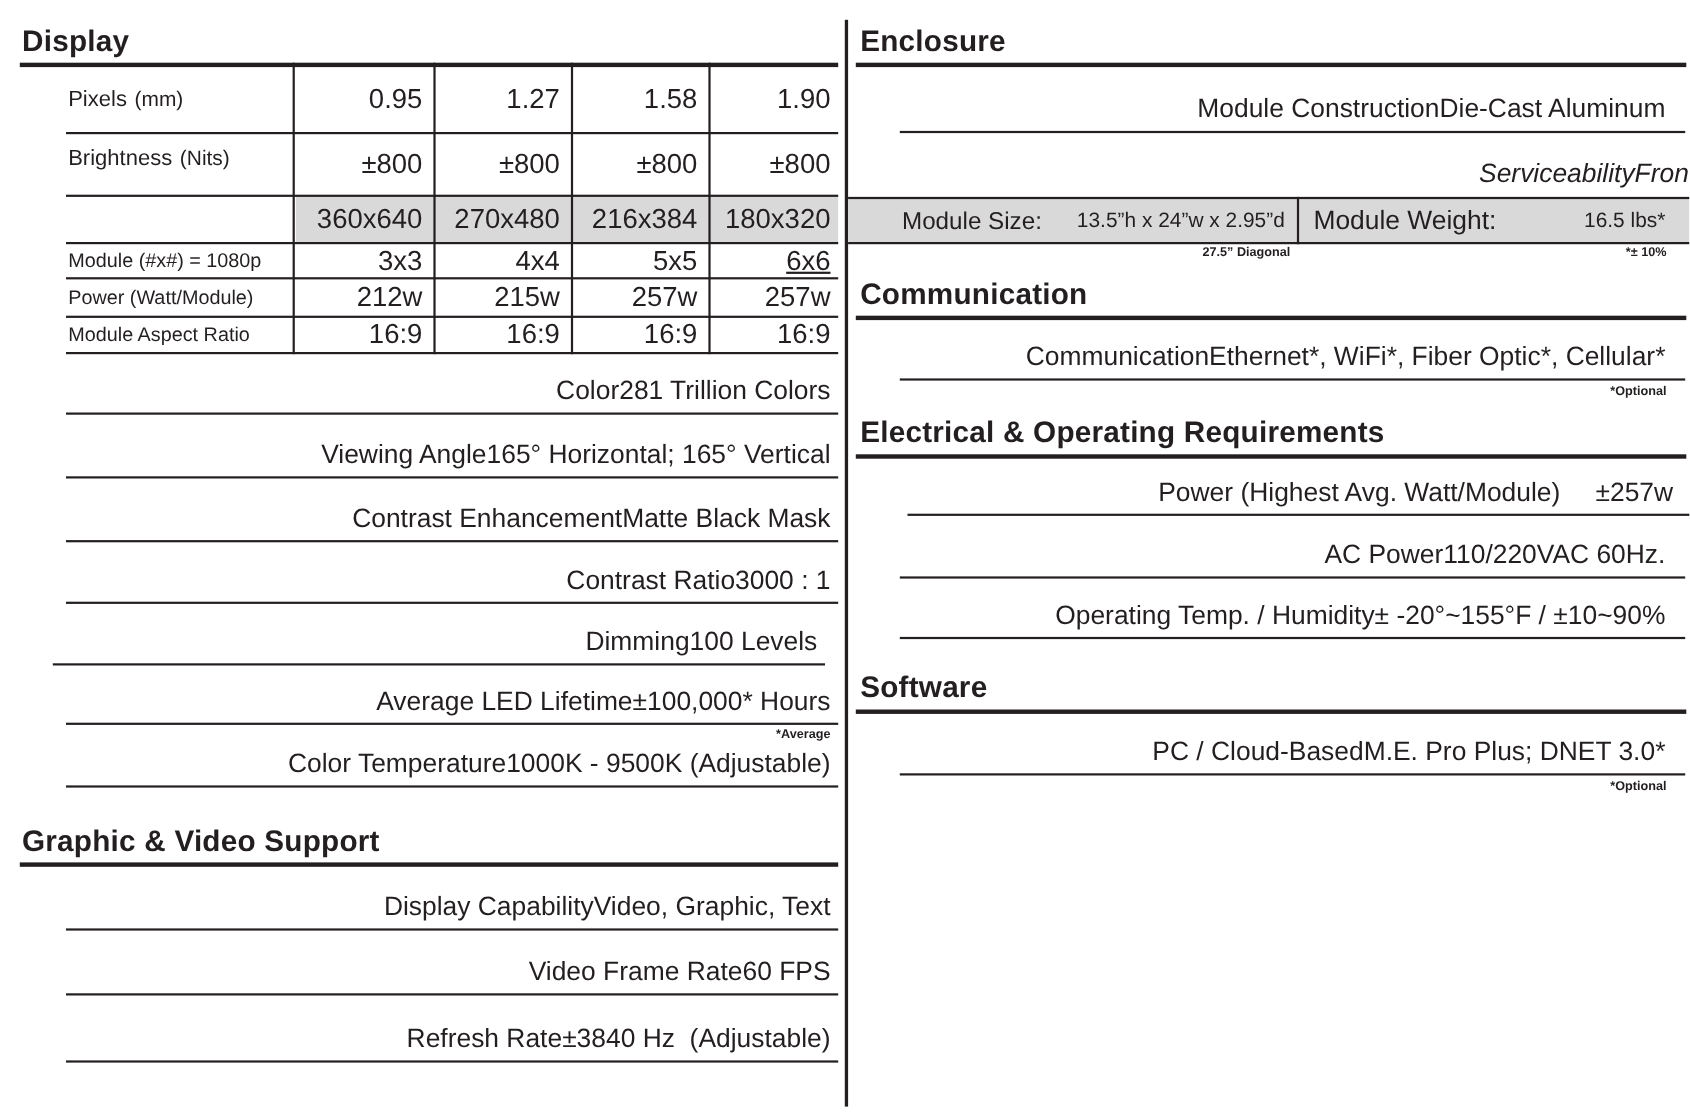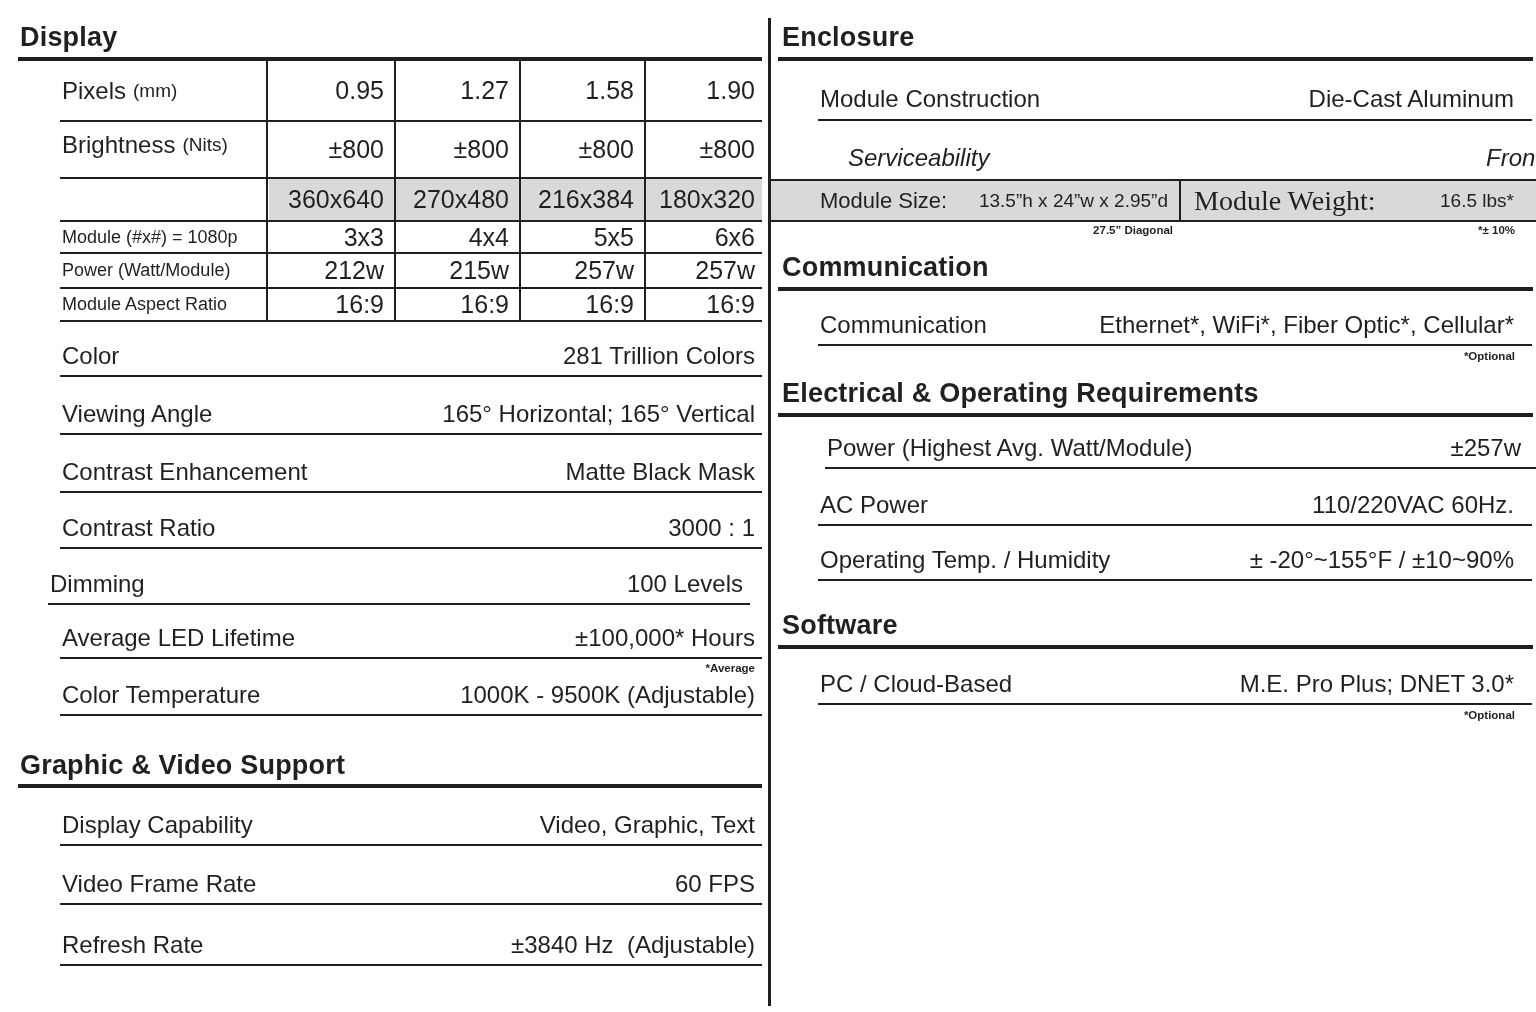--- a/index.html
+++ b/index.html
@@ -7,30 +7,30 @@
     position:relative; width:1536px; height:1012px; background:#ffffff;
     font-family:"Liberation Sans", sans-serif; color:#231f20; overflow:hidden;
   }
   .sec-title { position:absolute; font-size:27px; font-weight:bold; letter-spacing:.2px; white-space:pre; }
   .rule  { position:absolute; height:4px; background:#231f20; }
   .hline { position:absolute; height:2px; background:#231f20; }
   .vline { position:absolute; width:2px;  background:#231f20; }
   .divider { position:absolute; width:3px; background:#231f20; }
 
   .spec-row {
-    position:absolute; display:flex; justify-content:space-between; align-items:center;
+    position:absolute; display:flex; justify-content:flex-end; align-items:center;
     border-bottom:2px solid #231f20; box-sizing:border-box;
   }
   .spec-row.noline { border-bottom:none; }
   .spec-label { font-size:24px; white-space:pre; }
   .spec-value { font-size:24px; white-space:pre; text-align:right; }
   .note { position:absolute; font-size:11.5px; white-space:pre; text-align:right;font-weight:bold; }
 
   .tbl-label { position:absolute; left:62px; display:flex; align-items:center; white-space:pre; }
-  .tbl-label .main { font-size:24px; }
+  .tbl-label .main { font-size:20px; }
   .tbl-label .sub  { font-size:19px; margin-left:7px; }
   .tbl-label.small { font-size:18px; }
   .cell {
     position:absolute; display:flex; align-items:center; justify-content:flex-end;
     font-size:25px; white-space:pre;
   }
   .gray-rect { position:absolute; background:#d9d9d9; }
   .gray-band {
     position:absolute; left:771px; top:179px; width:765px; height:39px;
     background:#d9d9d9; border-top:2px solid #231f20; border-bottom:2px solid #231f20;
@@ -81,21 +81,21 @@
 
   <div class="cell" style="left:270px; top:179px; width:114px; height:41px;">360x640</div>
   <div class="cell" style="left:398px; top:179px; width:111px; height:41px;">270x480</div>
   <div class="cell" style="left:523px; top:179px; width:111px; height:41px;">216x384</div>
   <div class="cell" style="left:648px; top:179px; width:107px; height:41px;">180x320</div>
 
   <div class="tbl-label small" style="top:222px; height:30px;">Module (#x#) = 1080p</div>
   <div class="cell" style="left:270px; top:222px; width:114px; height:30px;">3x3</div>
   <div class="cell" style="left:398px; top:222px; width:111px; height:30px;">4x4</div>
   <div class="cell" style="left:523px; top:222px; width:111px; height:30px;">5x5</div>
-  <div class="cell" style="left:648px; top:222px; width:107px; height:30px;">6x6</div>
+  <div class="cell" style="left:648px; top:222px; width:107px; height:30px;text-decoration:underline;">6x6</div>
 
   <div class="tbl-label small" style="top:254px; height:33px;">Power (Watt/Module)</div>
   <div class="cell" style="left:270px; top:254px; width:114px; height:33px;">212w</div>
   <div class="cell" style="left:398px; top:254px; width:111px; height:33px;">215w</div>
   <div class="cell" style="left:523px; top:254px; width:111px; height:33px;">257w</div>
   <div class="cell" style="left:648px; top:254px; width:107px; height:33px;">257w</div>
 
   <div class="tbl-label small" style="top:289px; height:31px;">Module Aspect Ratio</div>
   <div class="cell" style="left:270px; top:289px; width:114px; height:31px;">16:9</div>
   <div class="cell" style="left:398px; top:289px; width:111px; height:31px;">16:9</div>
@@ -157,21 +157,21 @@
   </div>
   <div class="spec-row noline" style="left:846px; top:137px; width:714px; height:42px; padding:0 18px 0 2px;font-style:italic;">
     <span class="spec-label">Serviceability</span>
     <span class="spec-value">Front</span>
   </div>
 
   <div class="gray-band">
     <div class="vline" style="left:408px; top:-2px; height:43px;"></div>
     <div class="gb-text" style="left:49px; font-size:22px;">Module Size:</div>
     <div class="gb-text" style="left:190px; width:207px; font-size:19px; justify-content:flex-end;">13.5”h x 24”w x 2.95”d</div>
-    <div class="gb-text" style="left:423px; font-size:28px;font-family:Liberation Serif, serif;">Module Weight:</div>
+    <div class="gb-text" style="left:423px; font-size:24px;">Module Weight:</div>
     <div class="gb-text" style="left:608px; width:135px; font-size:19px; justify-content:flex-end;">16.5 lbs*</div>
   </div>
   <div class="note" style="left:1050px; top:224px; width:123px;">27.5” Diagonal</div>
   <div class="note" style="left:1420px; top:224px; width:95px;">*± 10%</div>
 
   <div class="sec-title" style="left:782px; top:252px;">Communication</div>
   <div class="rule" style="left:778px; top:287px; width:755px;"></div>
 
   <div class="spec-row" style="left:818px; top:305px; width:714px; height:41px; padding:0 18px 0 2px;">
     <span class="spec-label">Communication</span>

